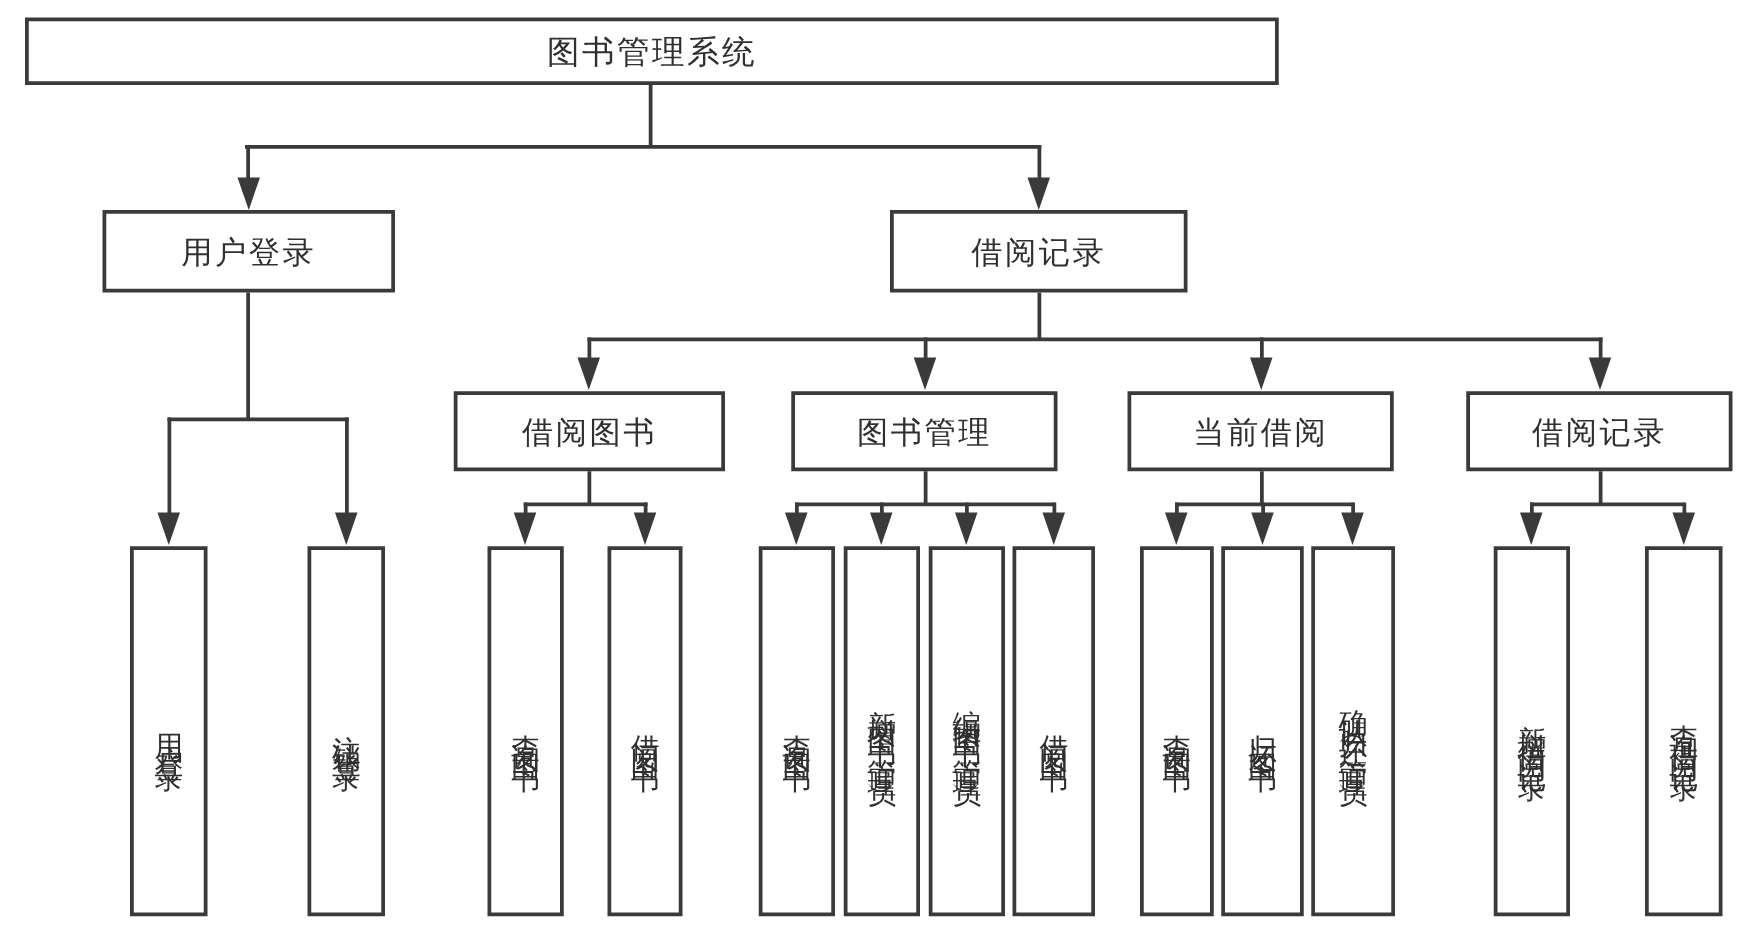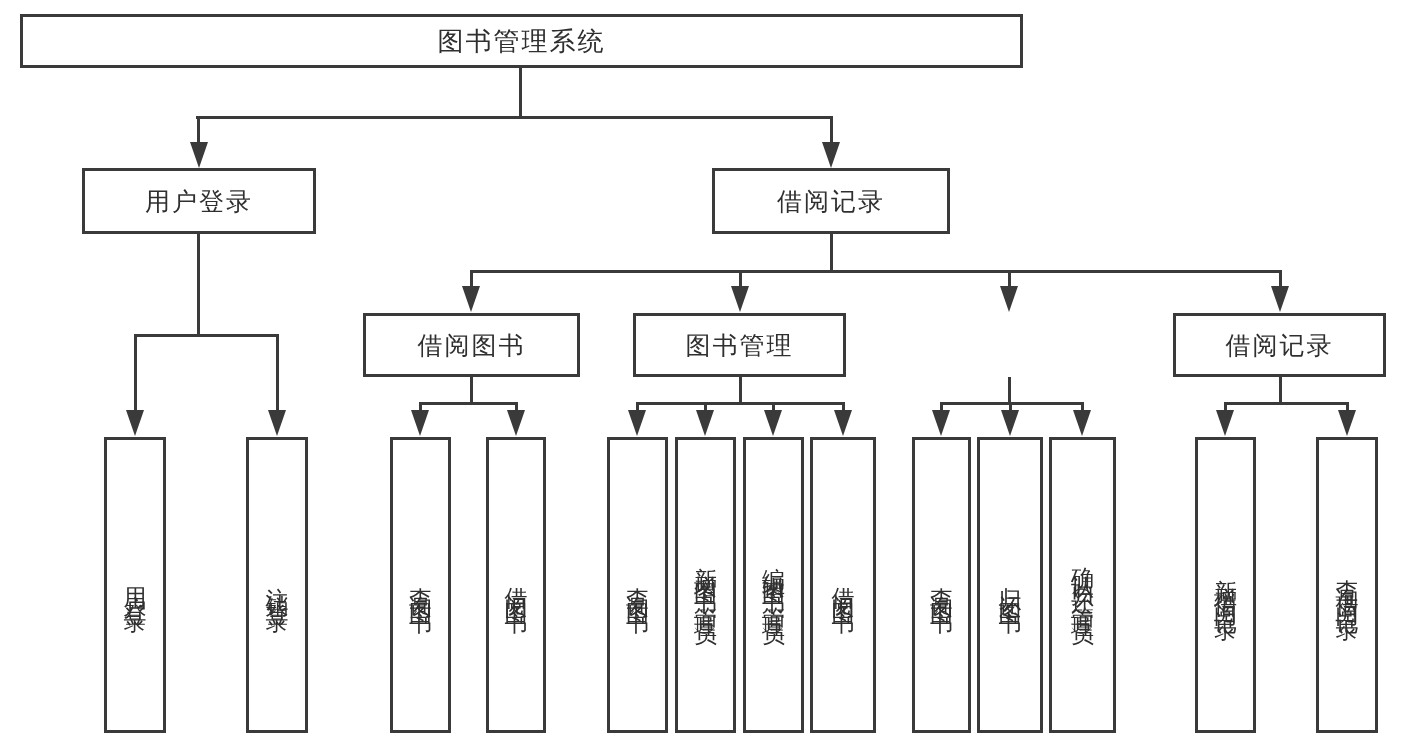--- a/index.html
+++ b/index.html
@@ -94,20 +94,21 @@
   <div class="arr" style="left:462px;top:286px"></div>
   <div class="vl" style="left:739px;top:270px;height:17px"></div>
   <div class="arr" style="left:731px;top:286px"></div>
   <div class="vl" style="left:1008px;top:270px;height:17px"></div>
   <div class="arr" style="left:1000px;top:286px"></div>
   <div class="vl" style="left:1279px;top:270px;height:17px"></div>
   <div class="arr" style="left:1271px;top:286px"></div>
 
   <div class="node box-h" style="left:363px;top:313px;width:217px;height:64px">借阅图书</div>
   <div class="node box-h" style="left:633px;top:313px;width:213px;height:64px">图书管理</div>
+  <div class="node box-h" style="left:902px;top:313px;width:213px;height:64px">当前借阅</div>
   <div class="node box-h" style="left:1173px;top:313px;width:213px;height:64px">借阅记录</div>
 
   <div class="vl" style="left:470px;top:377px;height:27px"></div>
   <div class="hl" style="left:419px;top:402px;width:99px"></div>
   <div class="vl" style="left:419px;top:402px;height:10px"></div>
   <div class="arr" style="left:411px;top:410px"></div>
   <div class="vl" style="left:515px;top:402px;height:10px"></div>
   <div class="arr" style="left:507px;top:410px"></div>
 
   <div class="vl" style="left:739px;top:377px;height:27px"></div>

